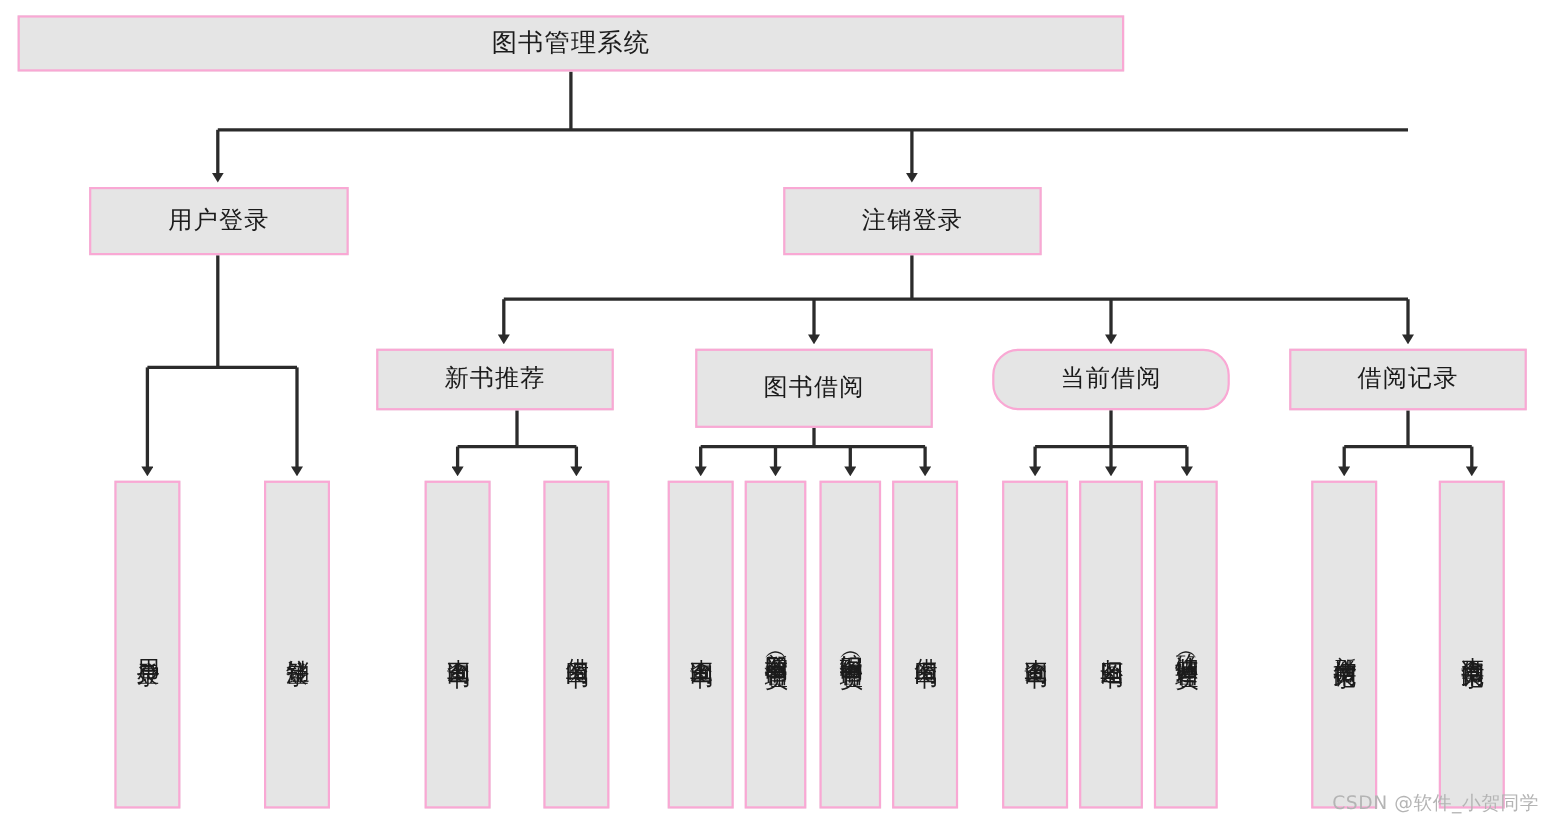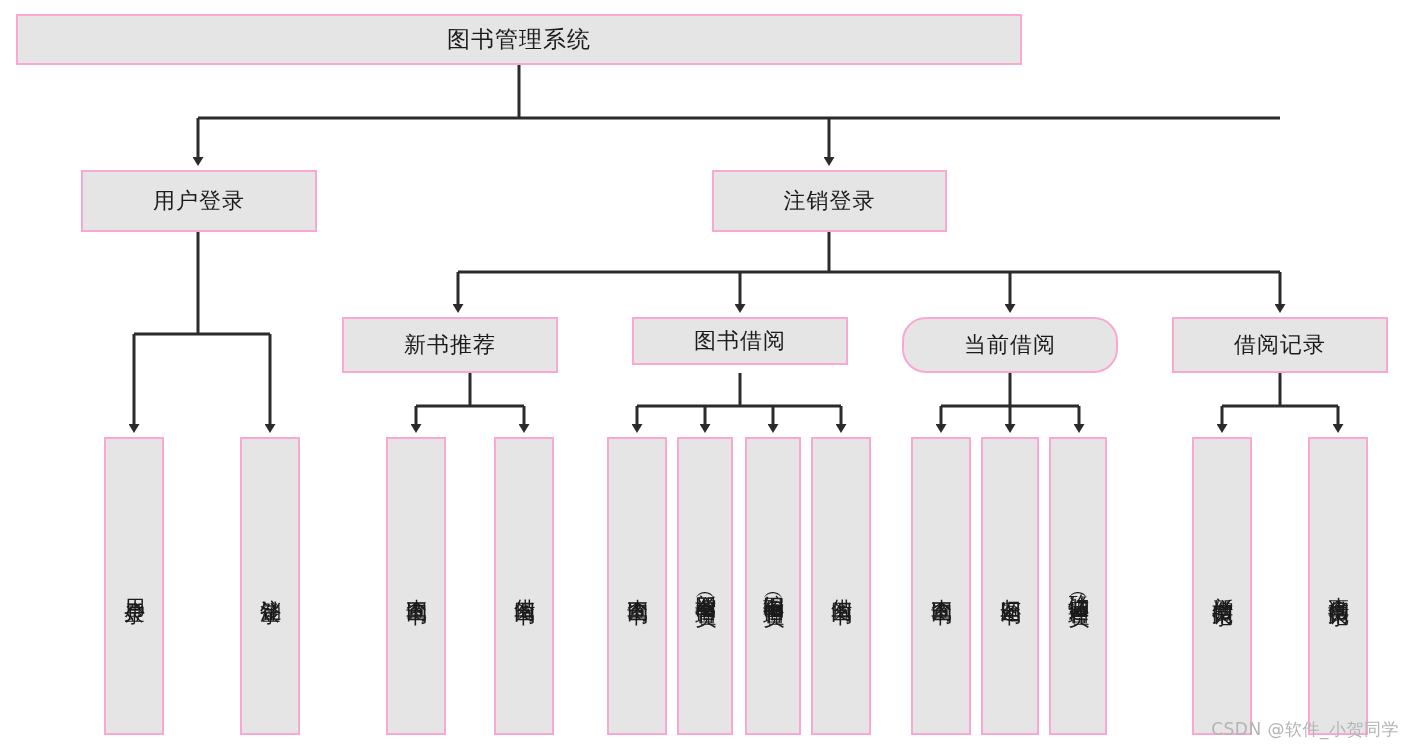--- a/index.html
+++ b/index.html
@@ -134,21 +134,21 @@
   <div class="node horiz" style="left:81px; top:170px; width:236px; height:62px;">
     <span>用户登录</span>
   </div>
   <div class="node horiz" style="left:712px; top:170px; width:235px; height:62px;">
     <span>注销登录</span>
   </div>
 
   <div class="node horiz" style="left:342px; top:317px; width:216px; height:56px;">
     <span>新书推荐</span>
   </div>
-  <div class="node horiz" style="left:632px; top:317px; width:216px; height:48px;">
+  <div class="node horiz" style="left:632px; top:317px; width:216px; height:72px;">
     <span>图书借阅</span>
   </div>
   <div class="node horiz" style="left:902px; top:317px; width:216px; height:56px;border-radius:24px;">
     <span>当前借阅</span>
   </div>
   <div class="node horiz" style="left:1172px; top:317px; width:216px; height:56px;justify-content:center;">
     <span>借阅记录</span>
   </div>
 
   <div class="node leaf" style="left:104px; top:437px; width:60px; height:298px;">

